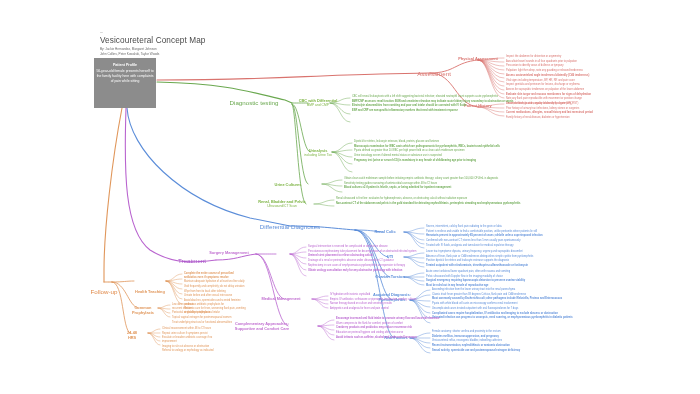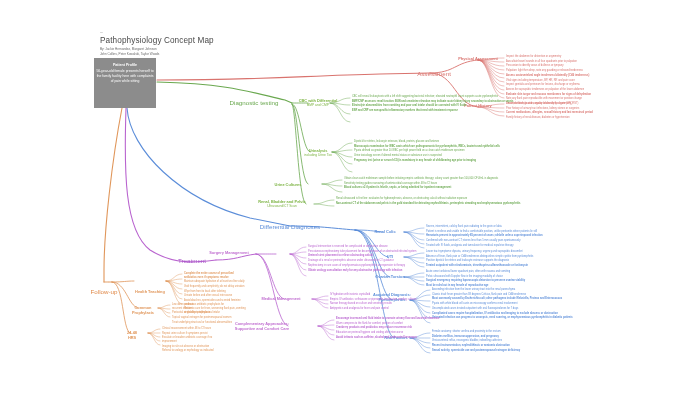--- a/index.html
+++ b/index.html
@@ -258,21 +258,21 @@
 
       <path d="M148,333 C154,333 154,329 160,329" stroke-width="0.45"></path>
       <path d="M148,333 C154,333 154,333 160,333" stroke-width="0.45"></path>
       <path d="M148,333 C154,333 154,337 160,337" stroke-width="0.45"></path>
       <path d="M148,333 C154,333 154,341 160,341" stroke-width="0.45"></path>
       <path d="M148,333 C154,333 154,345 160,345" stroke-width="0.45"></path>
     </g>
   </svg>
 
   <div class="tiny-mark">v2</div>
-  <div class="title">Pathophysiology Concept Map</div>
+  <div class="title">Vesicoureteral Concept Map</div>
   <div class="authors">
     <div>By: Jackie Hernandez, Margaret Johnson</div>
     <div>John Collins, Peter Kowalski, Taylor Woods</div>
   </div>
 
   <div class="profile-card">
     <div class="pc-title">Patient Profile</div>
     <div class="pc-body">56-year-old female presents herself to the family facility here with complaints of pain while sitting</div>
   </div>
 

